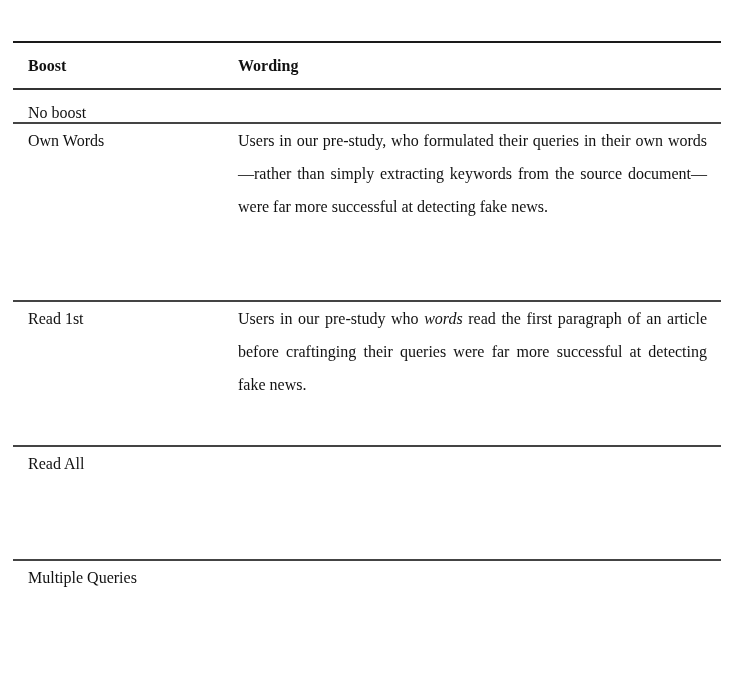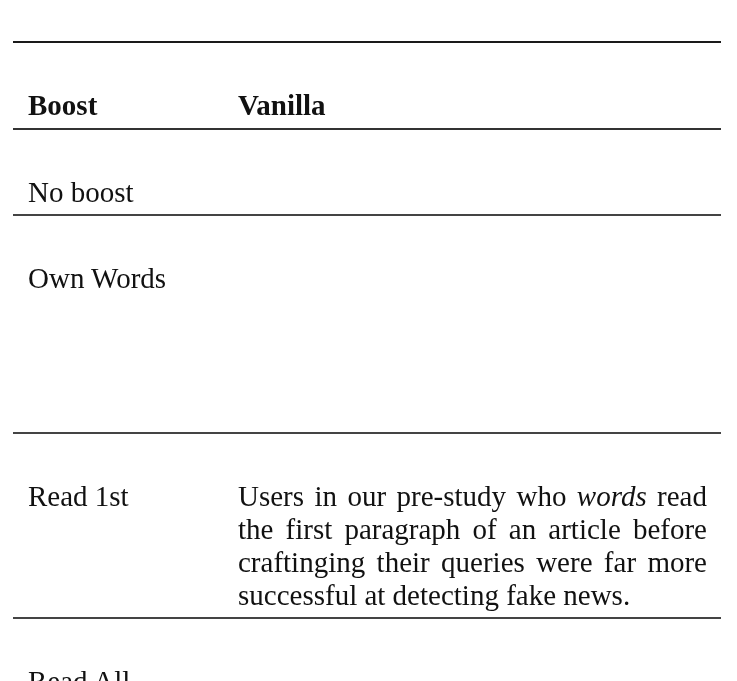--- a/index.html
+++ b/index.html
@@ -32,69 +32,69 @@
     .rule-row {
       height: 2px;
       background: #444444;
     }
     .rule-bottom {
       height: 3px;
       background: #111111;
     }
     .row {
       display: flex;
-      font-size: 29px;
+      font-size: 16px;
       line-height: 33px;
-      margin-top: 40px;
     }
     .cell-boost {
       width: 225px;
       padding-left: 15px;
       box-sizing: border-box;
       flex: none;
     }
     .cell-wording {
       flex: 1;
       padding-right: 14px;
       text-align: justify;
       hyphens: manual;
     }
     .header-row {
       height: 45px;
       align-items: center;
       font-weight: bold;
       padding-top: 0;
     }
-    .row-noboost { height: 44px; align-items: flex-start; padding-top: 6px; box-sizing: border-box; }
-    .row-body { padding-top: 6px; padding-bottom: 8px; }
+    .row-noboost { height: 32px; align-items: flex-start; padding-top: 6px; box-sizing: border-box; }
+    .row-body { padding-bottom: 8px; }
     .row-ownwords { height: 176px; box-sizing: border-box; }
     .row-read1st { height: 143px; box-sizing: border-box; font-family: Liberation Serif, serif; }
     .row-readall { height: 112px; box-sizing: border-box; }
     .row-multi { height: 128px; box-sizing: border-box; }
     .wording-text i { font-style: italic; }
   </style>
 </head>
 <body>
 
 <div class="table">
   <div class="rule-top"></div>
 
   <div class="row header-row">
     <div class="cell-boost">Boost</div>
-    <div class="cell-wording">Vanilla</div>
+    <div class="cell-wording">Wording</div>
   </div>
   <div class="rule-mid"></div>
 
   <div class="row row-noboost">
     <div class="cell-boost">No boost</div>
   </div>
   <div class="rule-row"></div>
 
   <div class="row row-body row-ownwords">
     <div class="cell-boost">Own Words</div>
+    <div class="cell-wording wording-text"><span>Users in our pre-study, who formulated their queries in their own words —rather than simply extracting keywords from the source document— were far more success­ful at detecting fake news.</span></div>
   </div>
   <div class="rule-row"></div>
 
   <div class="row row-body row-read1st">
     <div class="cell-boost">Read 1st</div>
     <div class="cell-wording wording-text"><span>Users in our pre-study who </span><i>words</i><span> read the first paragraph of an article before crafting­ing their queries were far more successful at detecting fake news.</span></div>
   </div>
   <div class="rule-row"></div>
 
   <div class="row row-body row-readall">

